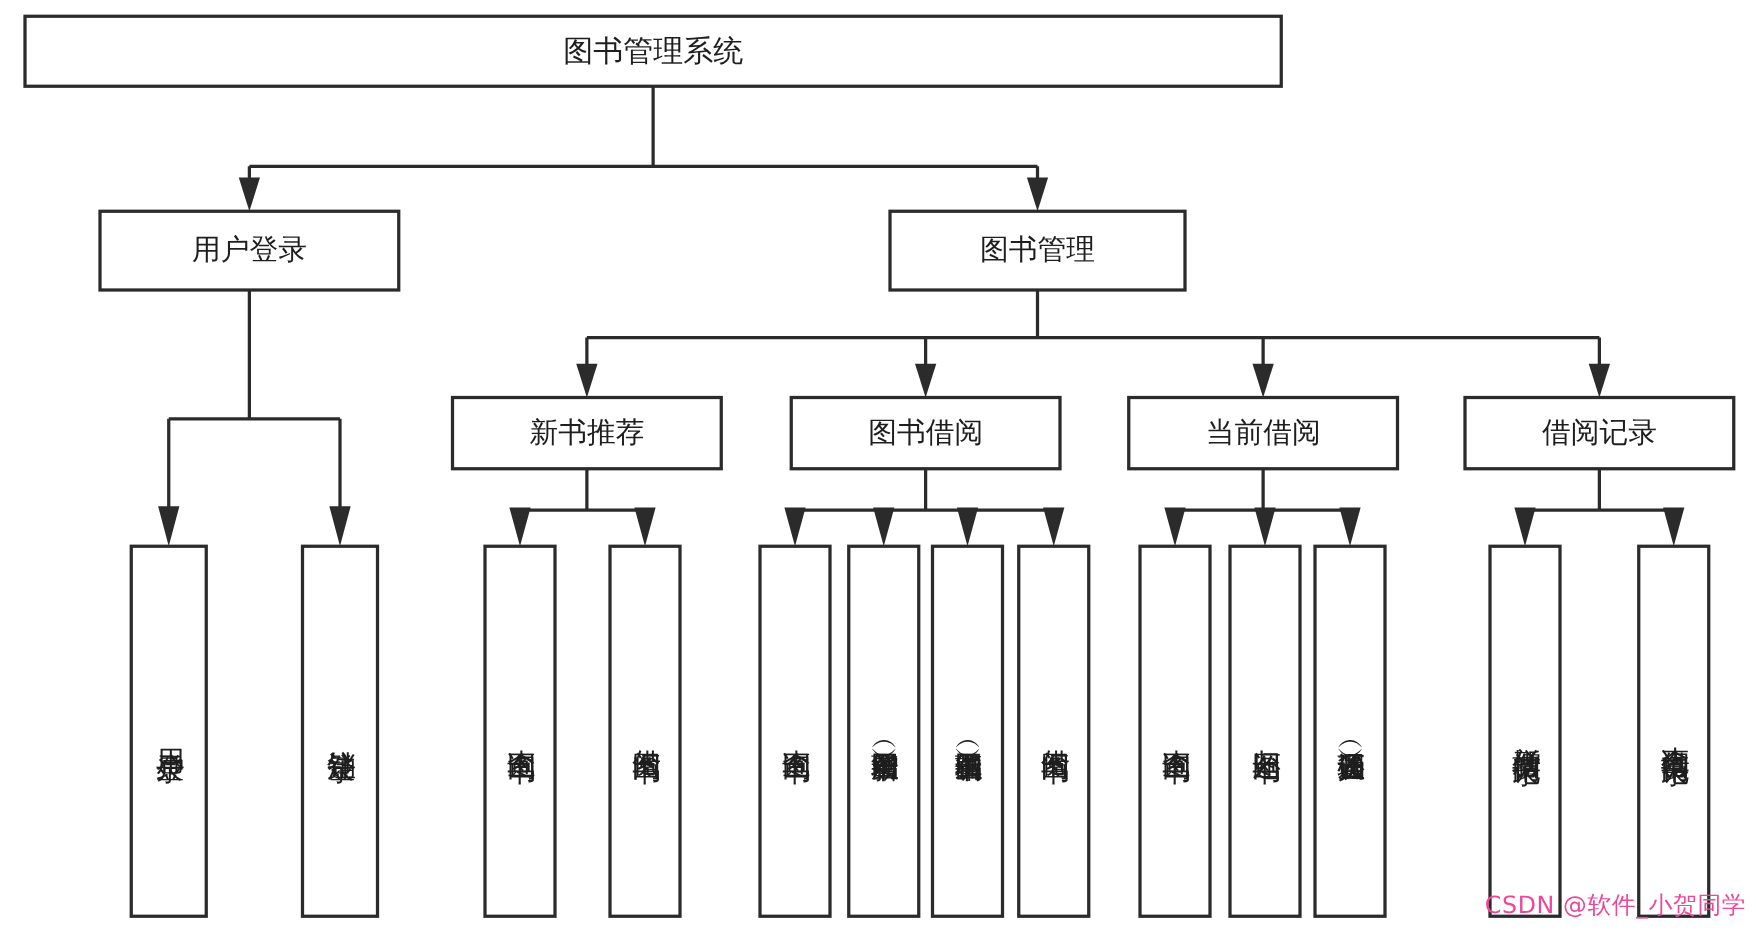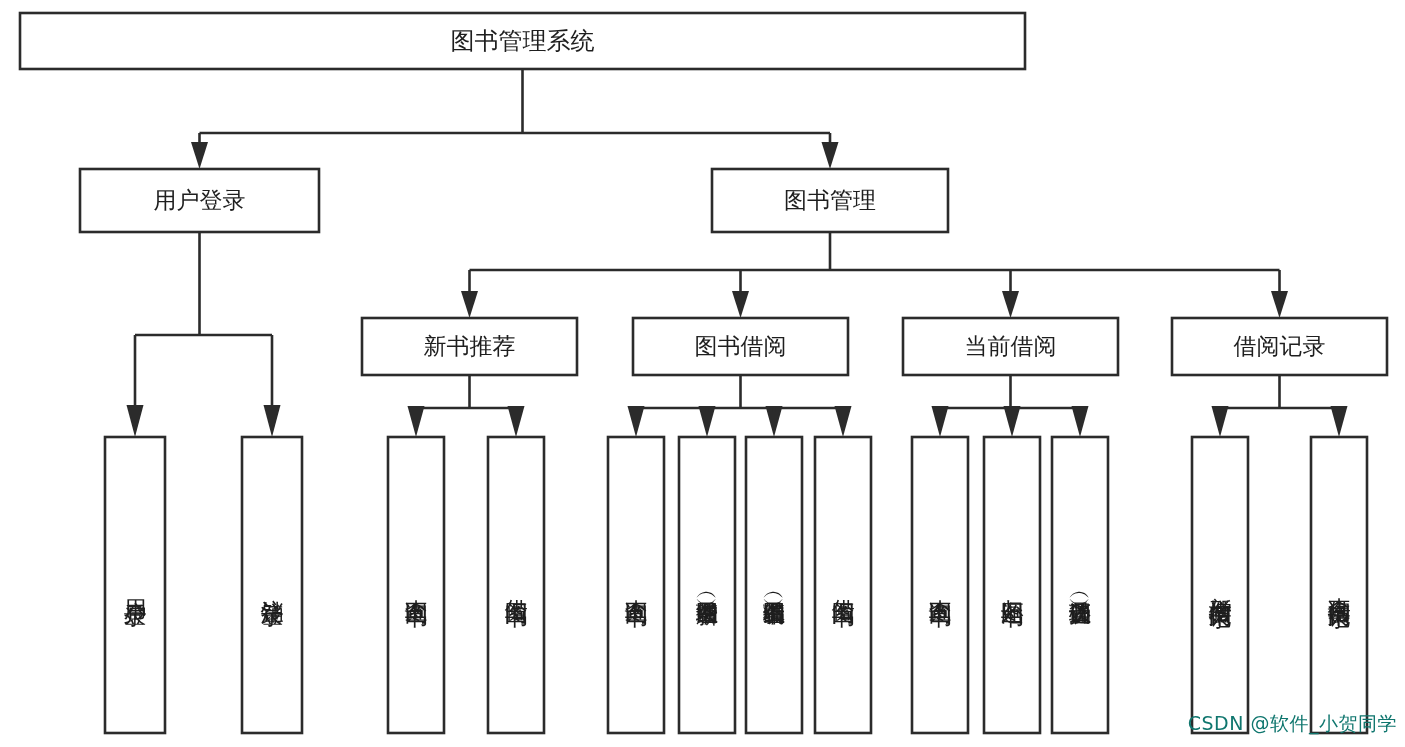--- a/index.html
+++ b/index.html
@@ -73,21 +73,21 @@
   .vlabel.tight {
     letter-spacing: 0px;
     font-size: 22px;
   }
   #watermark {
     position: absolute;
     right: 8px;
     bottom: 4px;
     font-family: "DejaVu Sans", "Liberation Sans", sans-serif;
     font-size: 19px;
-    color: #0f766e;
+    color: #ec4899;
     white-space: nowrap;
     letter-spacing: 0.5px;
   }
 </style>
 </head>
 <body>
 
 <div id="diagram-root">
   <svg class="flow" viewBox="0 0 1405 747" xmlns="http://www.w3.org/2000/svg">
 

